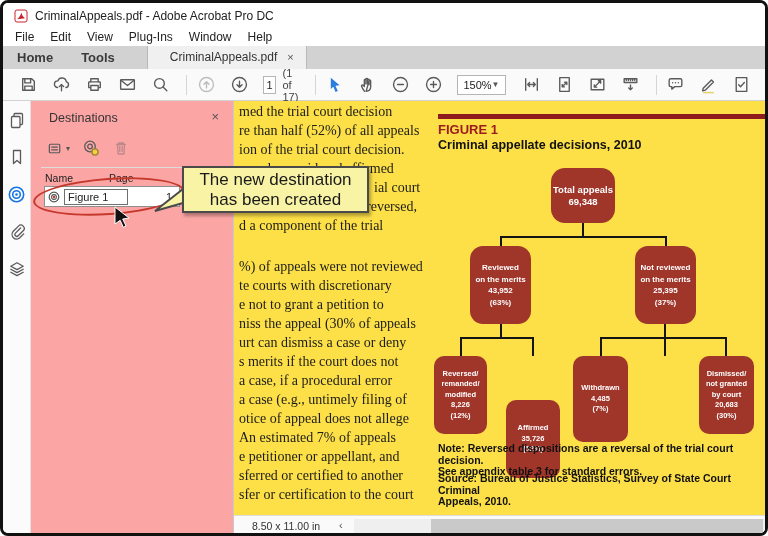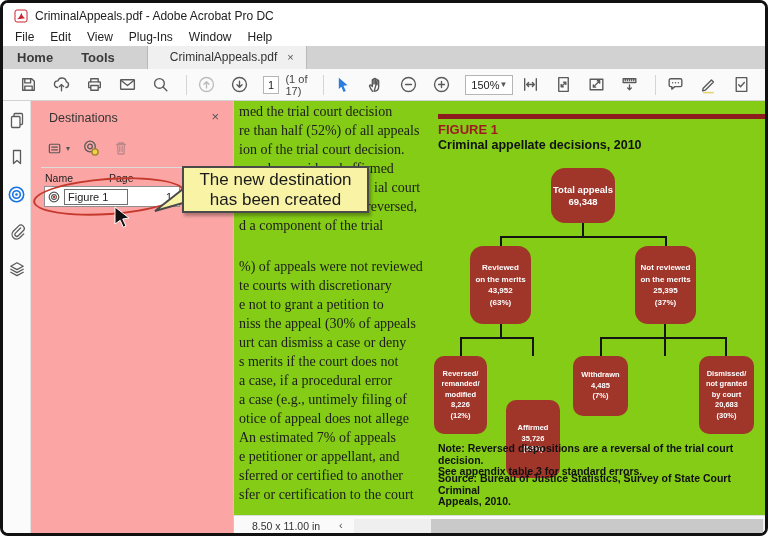--- a/index.html
+++ b/index.html
@@ -16,41 +16,41 @@
   .doctab{margin-left:18px;background:#f0f0f0;border-left:1px solid #b9b9b9;border-right:1px solid #b9b9b9;
           padding:3px 12px 4px 22px;display:flex;align-items:center;font-size:12px;color:#333;height:23px;}
   .doctab .x{margin-left:10px;color:#555;font-size:11px;}
   .toolbar{height:32px;background:#fafafa;border-bottom:1px solid #d2d2d2;display:flex;align-items:center;padding-left:16px;}
   .tbtn{display:flex;align-items:center;justify-content:center;margin-right:14px;}
   .vsep{width:1px;height:20px;background:#d5d5d5;margin:0 10px 0 2px;}
   .ic{stroke:#5a5a5a;fill:none;stroke-width:1.3;stroke-linecap:round;stroke-linejoin:round;}
   .disabled{opacity:.38;}
   .pageinput{width:26px;height:18px;border:1px solid #b5b5b5;background:#fff;font-size:11px;color:#222;text-align:center;line-height:16px;margin-right:6px;}
   .pagecount{font-size:11px;color:#444;margin-right:10px;}
-  .zoombox{width:54px;height:20px;border:1px solid #b5b5b5;background:#fff;display:flex;align-items:center;justify-content:space-between;padding:0 5px;margin-right:8px;}
+  .zoombox{width:54px;height:20px;border:1px solid #b5b5b5;background:#fff;display:flex;align-items:center;justify-content:space-between;padding:0 5px;margin-right:16px;}
   .zoombox .zv{font-size:11px;color:#222;}
   .zoombox .caret{font-size:8px;color:#555;}
 
   
   .main{display:flex;height:434px;}
   .iconstrip{width:28px;background:#fbfbfb;border-right:1px solid #e2e2e2;display:flex;flex-direction:column;align-items:center;padding-top:10px;}
   .iconstrip .sbi{margin-bottom:15px;}
   .panel{width:203px;background:#fca5a5;border-right:1px solid #c9c9c9;position:relative;}
   .panel-title{position:absolute;left:18px;top:10px;font-size:12.5px;color:#333;}
   .panel-close{position:absolute;right:14px;top:8px;font-size:13px;color:#555;}
   .panel-tools{position:absolute;left:16px;top:38px;display:flex;align-items:center;}
   .panel-tools .pti{margin-right:12px;display:flex;align-items:center;}
   .panel-divider{position:absolute;left:10px;right:10px;top:66px;height:1px;background:#dcdcdc;}
   .colhead{position:absolute;top:71px;font-size:10.5px;color:#222;}
   .destrow{position:absolute;left:13px;top:85px;width:136px;height:21px;border:1px solid #8f8f8f;background:#fff;display:flex;align-items:center;}
   .nameinput{border:1px solid #6f6f6f;background:#fff;height:16px;width:64px;margin-left:3px;font-size:11px;color:#222;padding-left:3px;line-height:14px;}
   .destpage{position:absolute;right:7px;font-size:11px;color:#222;}
 
   .docarea{flex:1;display:flex;flex-direction:column;background:#fff;position:relative;}
-  .page{position:relative;flex:1;background:#84cc16;overflow:hidden;}
+  .page{position:relative;flex:1;background:#fde047;overflow:hidden;}
   .bodyline{position:absolute;font-family:"Liberation Serif",serif;font-size:14px;color:#1c1c1c;white-space:nowrap;}
 
   
   .figbar{position:absolute;left:204px;top:13px;width:329px;height:5px;background:#8e1c1e;}
   .figheading{position:absolute;left:204px;top:21px;font-size:13px;font-weight:bold;color:#9c1b21;}
   .figtitle{position:absolute;left:204px;top:37px;font-size:12.5px;font-weight:bold;color:#111;}
   .node{position:absolute;background:#a0352a;color:#fff;font-weight:bold;text-align:center;
         display:flex;align-items:center;justify-content:center;white-space:pre-line;}
   .conn{position:absolute;background:#141414;}
   .fignote{position:absolute;left:204px;font-size:10.5px;font-weight:600;color:#111;line-height:11.5px;white-space:pre-line;}
@@ -336,21 +336,21 @@
 25,395
 (37%)</div>
         <div class="node" style="left:200px;top:255px;width:53px;height:78px;border-radius:10px;font-size:7.5px;line-height:10.5px;">Reversed/
 remanded/
 modified
 8,226
 (12%)</div>
         <div class="node" style="left:272px;top:255px;width:54px;height:78px;border-radius:10px;font-size:7.5px;line-height:10.5px;margin-top:44px;">Affirmed
 35,726
 (52%)</div>
-        <div class="node" style="left:339px;top:255px;width:55px;height:60px;border-radius:10px;font-size:7.5px;line-height:10.5px;">Withdrawn
+        <div class="node" style="left:339px;top:255px;width:55px;height:86px;border-radius:10px;font-size:7.5px;line-height:10.5px;">Withdrawn
 4,485
 (7%)</div>
         <div class="node" style="left:465px;top:255px;width:55px;height:78px;border-radius:10px;font-size:7.5px;line-height:10.5px;">Dismissed/
 not granted
 by court
 20,683
 (30%)</div>
 
         <div class="fignote" style="top:342px;">Note: Reversed dispositions are a reversal of the trial court decision.
 See appendix table 3 for standard errors.</div>

